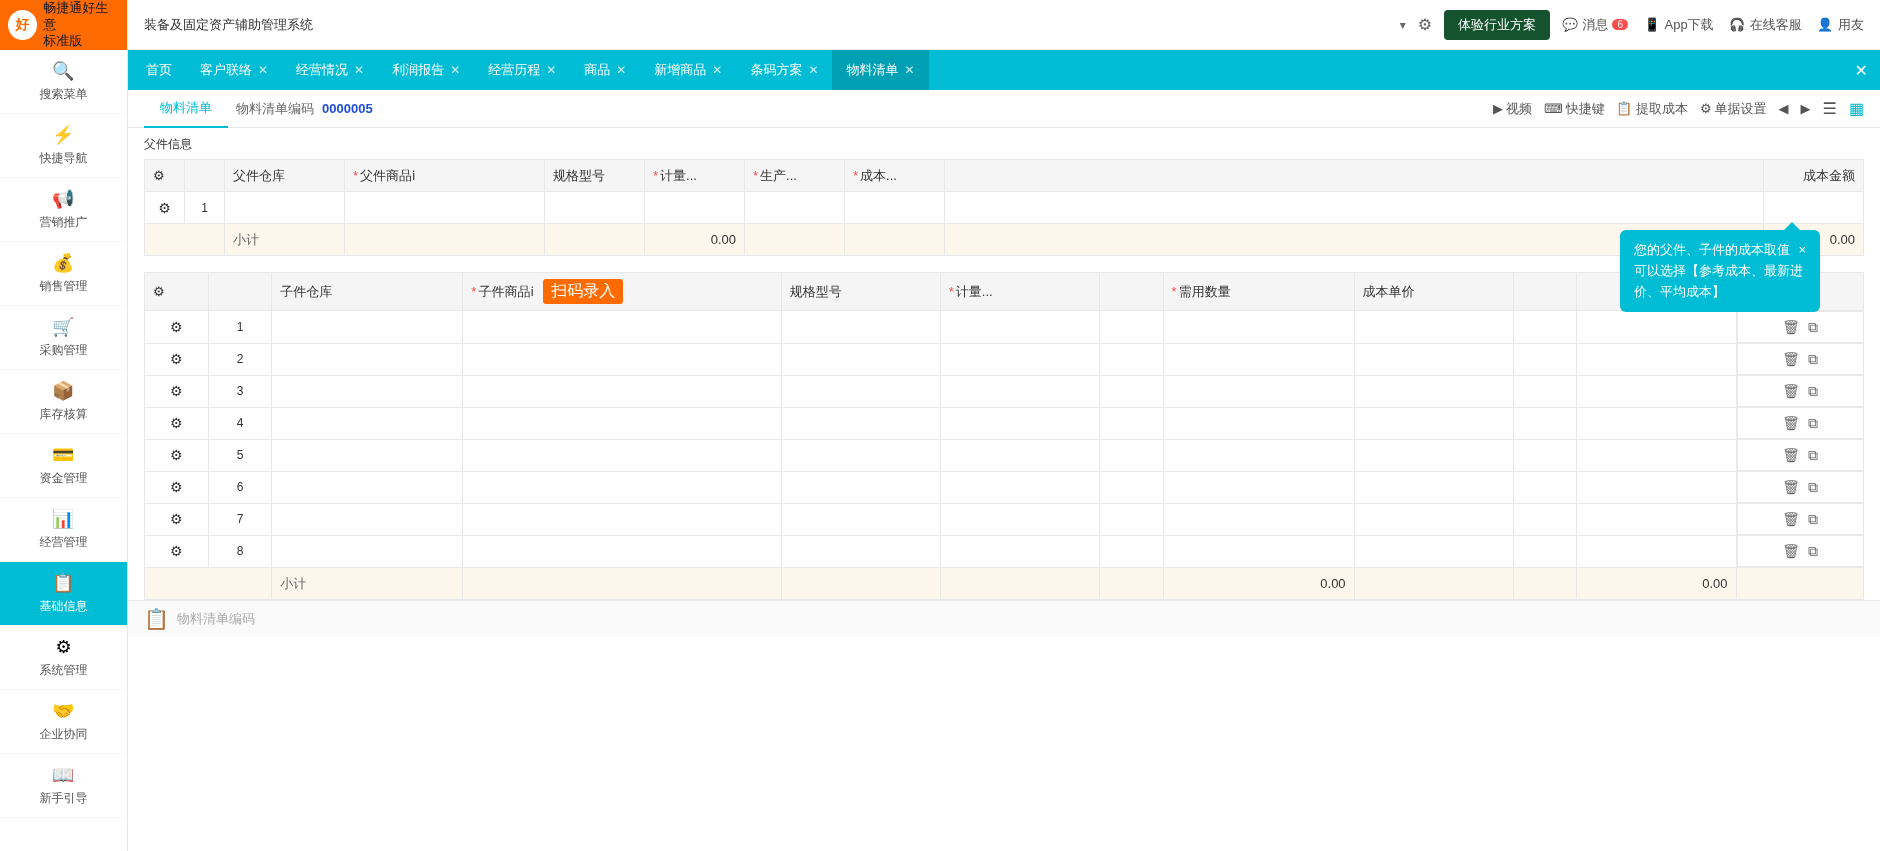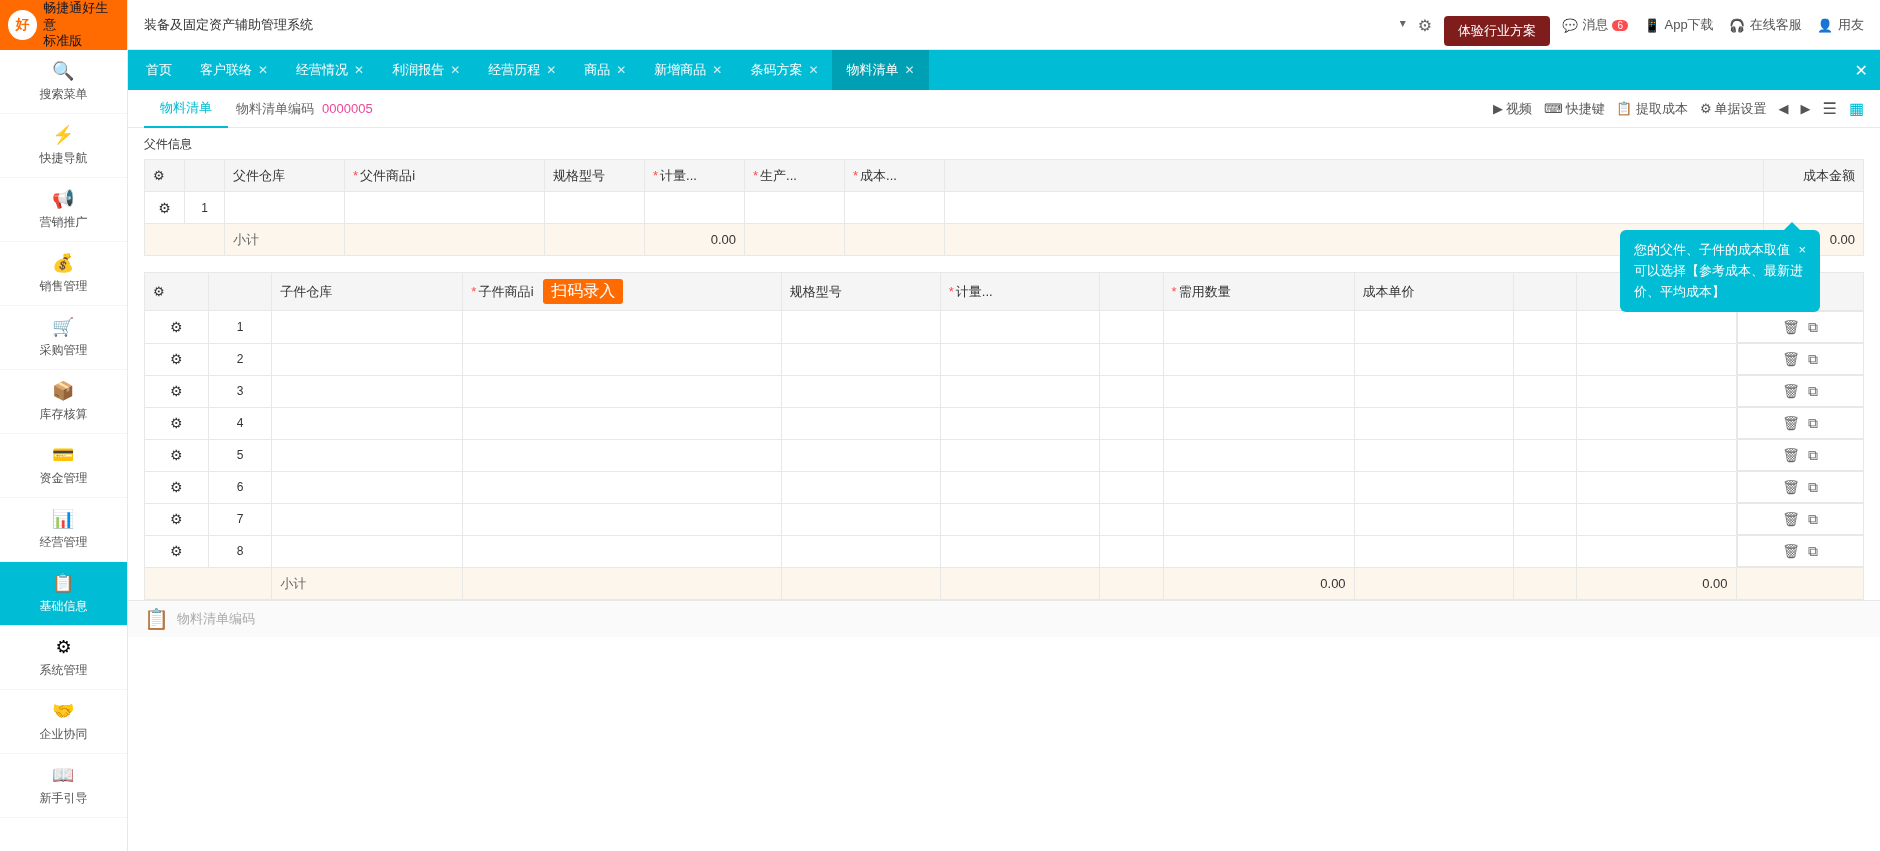--- a/index.html
+++ b/index.html
@@ -56,30 +56,30 @@
       display: flex;
       flex-direction: column;
       overflow: hidden;
     }
 
     
     .top-header {
       background: #fff;
       height: 50px;
       display: flex;
-      align-items: flex-start;
-      padding: 16px 16px;
+      align-items: center;
+      padding: 9px 16px;
       gap: 12px;
       border-bottom: 1px solid #e8e8e8;
     }
     .system-title { font-size: 13px; color: #333; flex: 1; }
     .header-actions { display: flex; align-items: center; gap: 16px; }
     .header-action-item { display: flex; align-items: center; gap: 4px; cursor: pointer; color: #555; font-size: 12px; }
     .badge { background: #ff4d4f; color: #fff; border-radius: 10px; font-size: 10px; padding: 0 4px; min-width: 16px; text-align: center; }
-    .trial-btn { background: #7f1d1d; color: #fff; border: none; padding: 6px 14px; border-radius: 4px; cursor: pointer; font-size: 13px; }
+    .trial-btn { background: #14532d; color: #fff; border: none; padding: 6px 14px; border-radius: 4px; cursor: pointer; font-size: 13px; }
     .gear-icon { font-size: 16px; color: #666; cursor: pointer; }
     .chevron-icon { font-size: 12px; color: #666; cursor: pointer; }
 
     
     .nav-tabs {
       background: #00bcd4;
       display: flex;
       align-items: center;
       height: 40px;
       padding: 0 4px;
@@ -364,21 +364,21 @@
   </div>
 
   <div class="content relative-wrapper">
 
     <div class="sub-tabs">
       <div class="sub-tab active">
         <span>物料清单</span>
       </div>
       <div class="sub-tab-code">
         <span>物料清单编码</span>
-        <span style="color:#ec4899; font-weight:400;">0000005</span>
+        <span style="color:#1d4ed8; font-weight:700;">0000005</span>
       </div>
       <div class="sub-tab-actions">
         <div class="sub-tab-action">
           <span>▶</span>
           <span>视频</span>
         </div>
         <div class="sub-tab-action">
           <span>⌨</span>
           <span>快捷键</span>
         </div>

